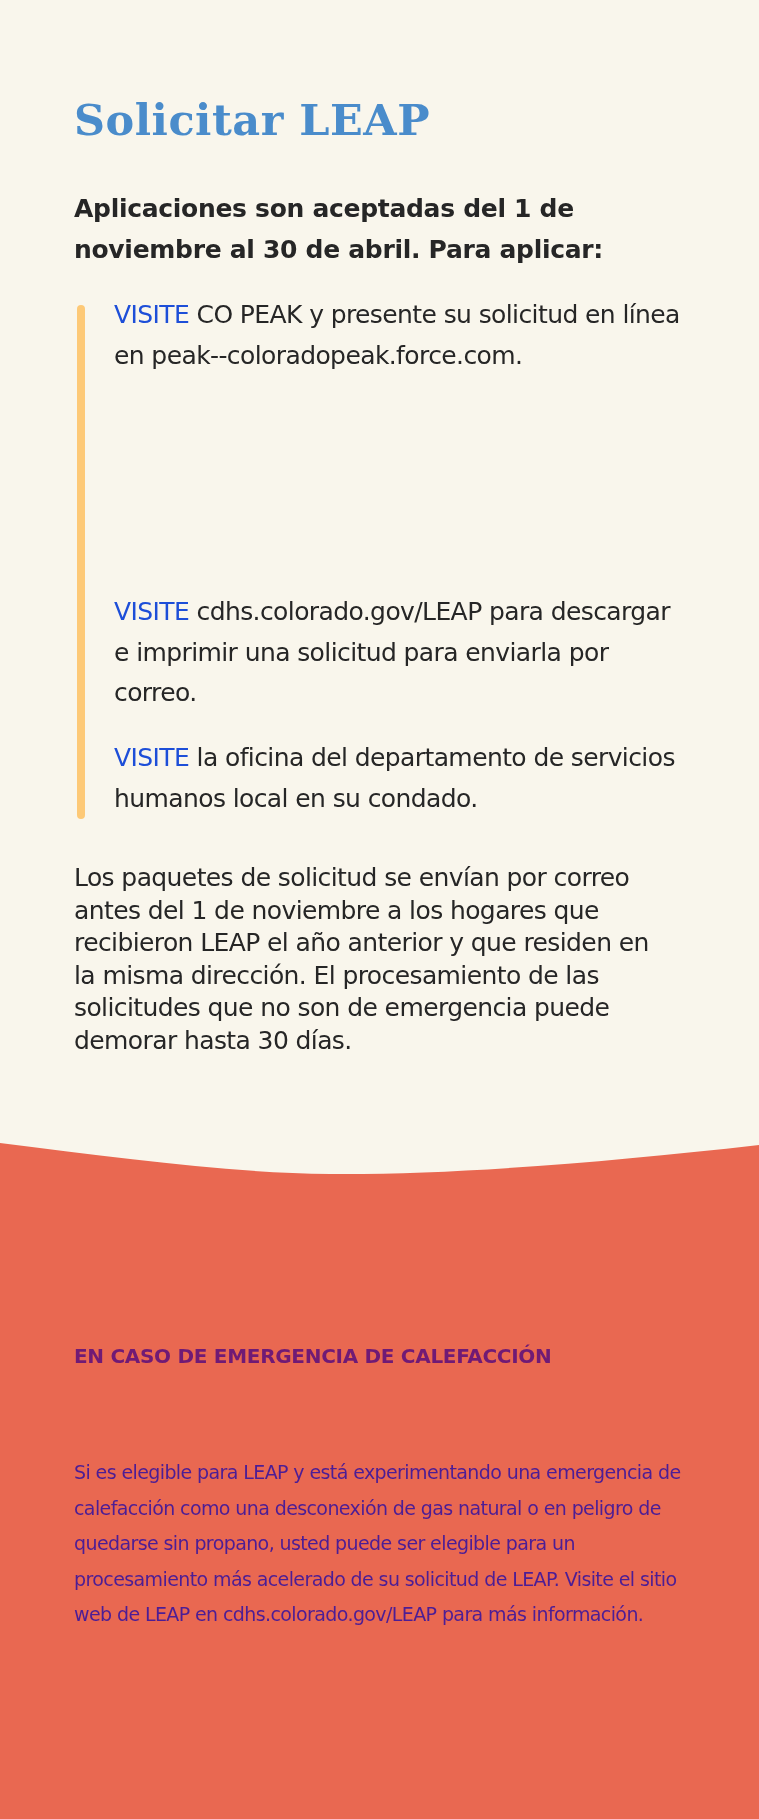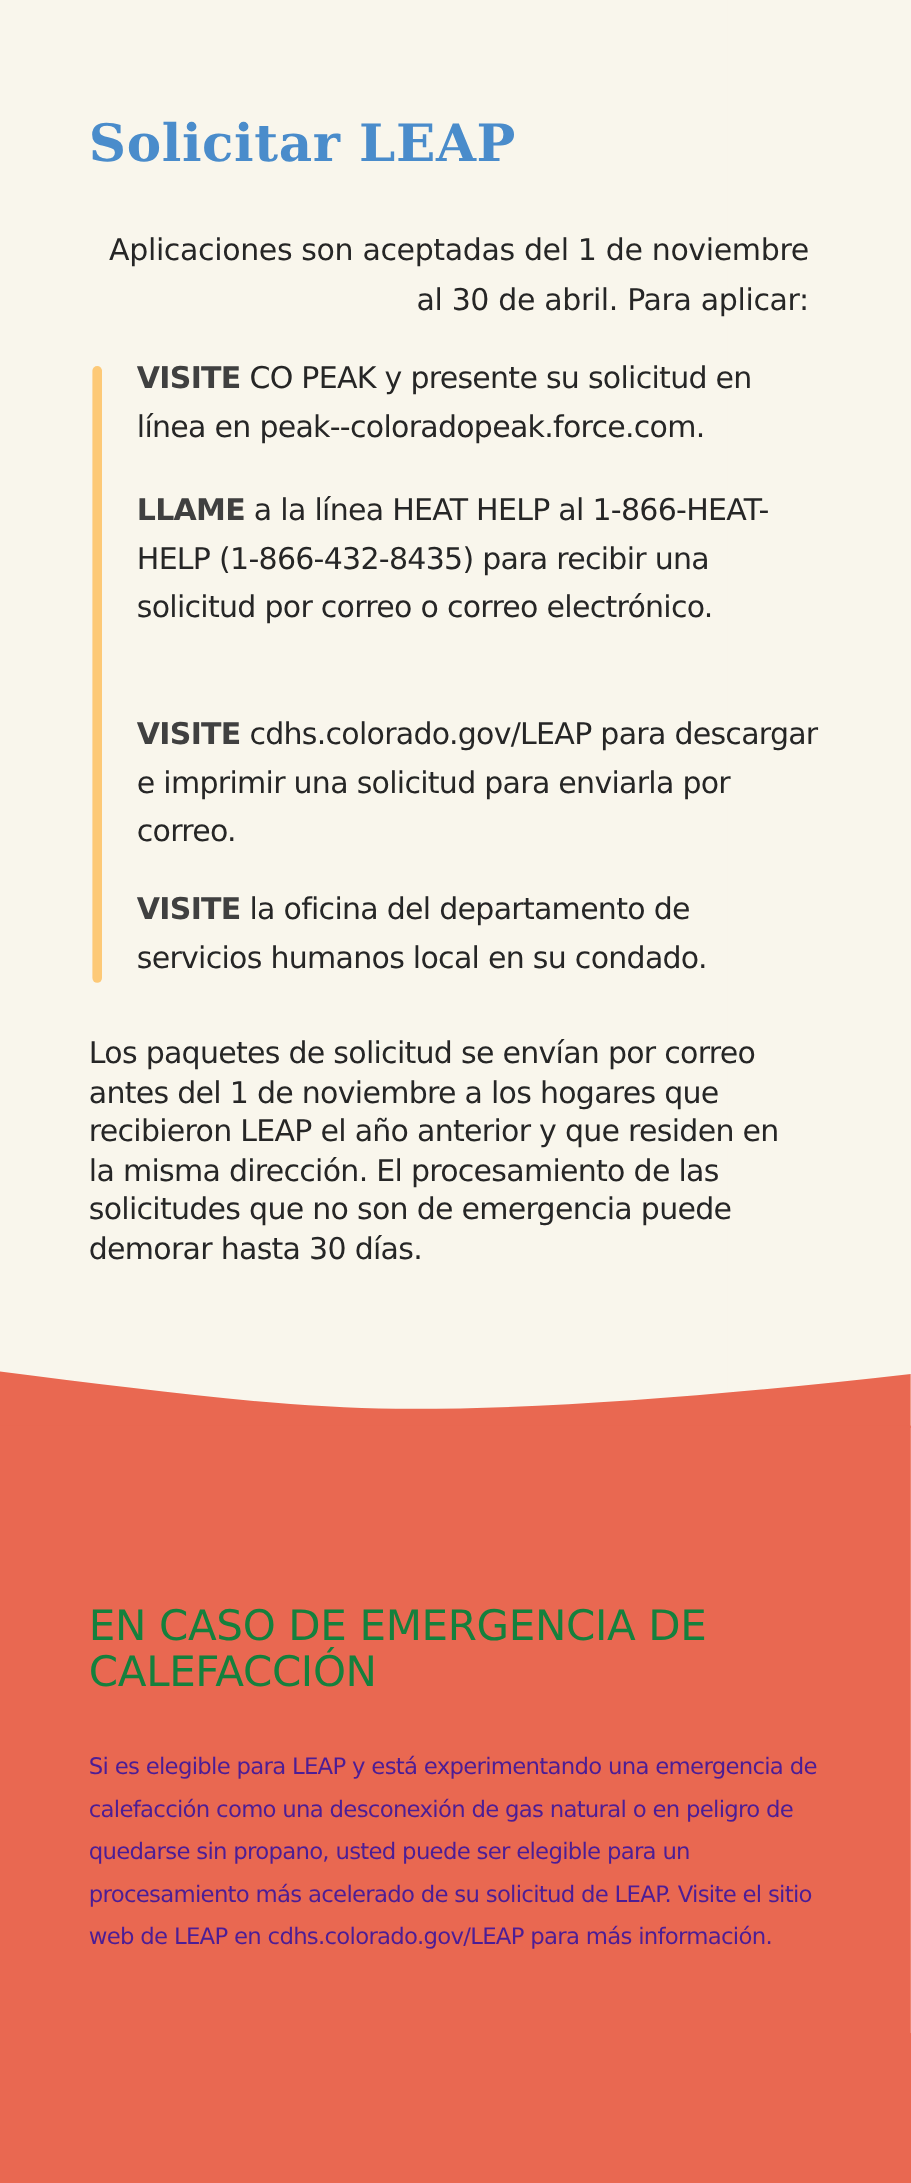--- a/index.html
+++ b/index.html
@@ -33,26 +33,25 @@
       line-height: 56px;
       color: #4a8ccb;
       letter-spacing: 0.5px;
     }
     .intro {
       position: absolute;
       left: 74px;
       top: 188px;
       width: 600px;
       margin: 0;
-      font-weight: normal;
+      font-weight: bold;
       font-size: 25px;
       line-height: 41px;
       color: #262626;
       letter-spacing: -0.3px;
-      text-align: right;
     }
     .steps {
       position: absolute;
       left: 77px;
       top: 305px;
       width: 600px;
       height: 514px;
     }
     .steps-bar {
       position: absolute;
@@ -67,22 +66,22 @@
       position: absolute;
       left: 37px;
       width: 570px;
       margin: 0;
       font-size: 25px;
       line-height: 40.5px;
       color: #262626;
       letter-spacing: -0.6px;
     }
     .step .kw {
-      color: #404040;
-      font-weight: bold;
+      color: #1d4ed8;
+      font-weight: normal;
     }
     .step1 { top: -10px; }
     .step2 { top: 100px; }
     .step3 { top: 287px; }
     .step4 { top: 433px; }
     .note {
       position: absolute;
       left: 74px;
       top: 862px;
       width: 600px;
@@ -106,24 +105,24 @@
       width: 759px;
       height: 631px;
       background: #e96851;
     }
     .emergency-title {
       position: absolute;
       left: 74px;
       top: 1337px;
       width: 600px;
       margin: 0;
-      font-weight: normal;
-      font-size: 35px;
+      font-weight: bold;
+      font-size: 20px;
       line-height: 38px;
-      color: #15803d;
+      color: #701a75;
       letter-spacing: -0.3px;
     }
     .emergency-body {
       position: absolute;
       left: 74px;
       top: 1455px;
       width: 620px;
       margin: 0;
       font-size: 19px;
       line-height: 35.5px;
@@ -137,21 +136,20 @@
 <div class="top-section">
   <h1 class="title">Solicitar LEAP</h1>
 
   <p class="intro">Aplicaciones son aceptadas del 1 de noviembre al 30 de abril. Para aplicar:</p>
 
   <div class="steps">
     <div class="steps-bar"></div>
 
     <p class="step step1"><span class="kw">VISITE</span><span> CO PEAK y presente su solicitud en línea en peak--coloradopeak.force.com.</span></p>
 
-    <p class="step step2"><span class="kw">LLAME</span><span> a la línea HEAT HELP al 1-866-HEAT-HELP (1-866-432-8435) para recibir una solicitud por correo o correo electrónico.</span></p>
 
     <p class="step step4"><span class="kw">VISITE</span><span> la oficina del departamento de servicios humanos local en su condado.</span></p>
 
     <p class="step step3"><span class="kw">VISITE</span><span> cdhs.colorado.gov/LEAP para descargar e imprimir una solicitud para enviarla por correo.</span></p>
   </div>
 
   <p class="note">Los paquetes de solicitud se envían por correo antes del 1 de noviembre a los hogares que recibieron LEAP el año anterior y que residen en la misma dirección. El procesamiento de las solicitudes que no son de emergencia puede demorar hasta 30 días.</p>
 </div>
 
 <svg class="wave" viewBox="0 0 759 60" preserveAspectRatio="none">

